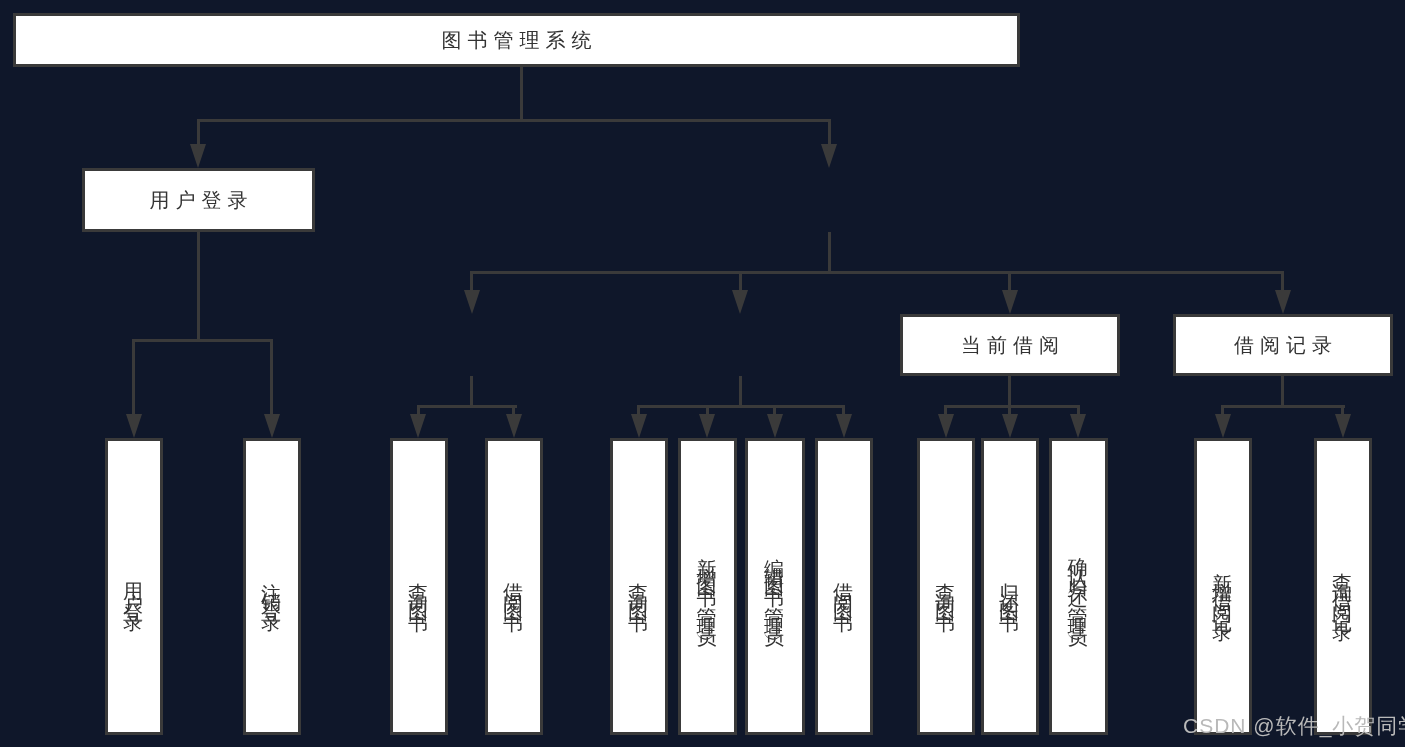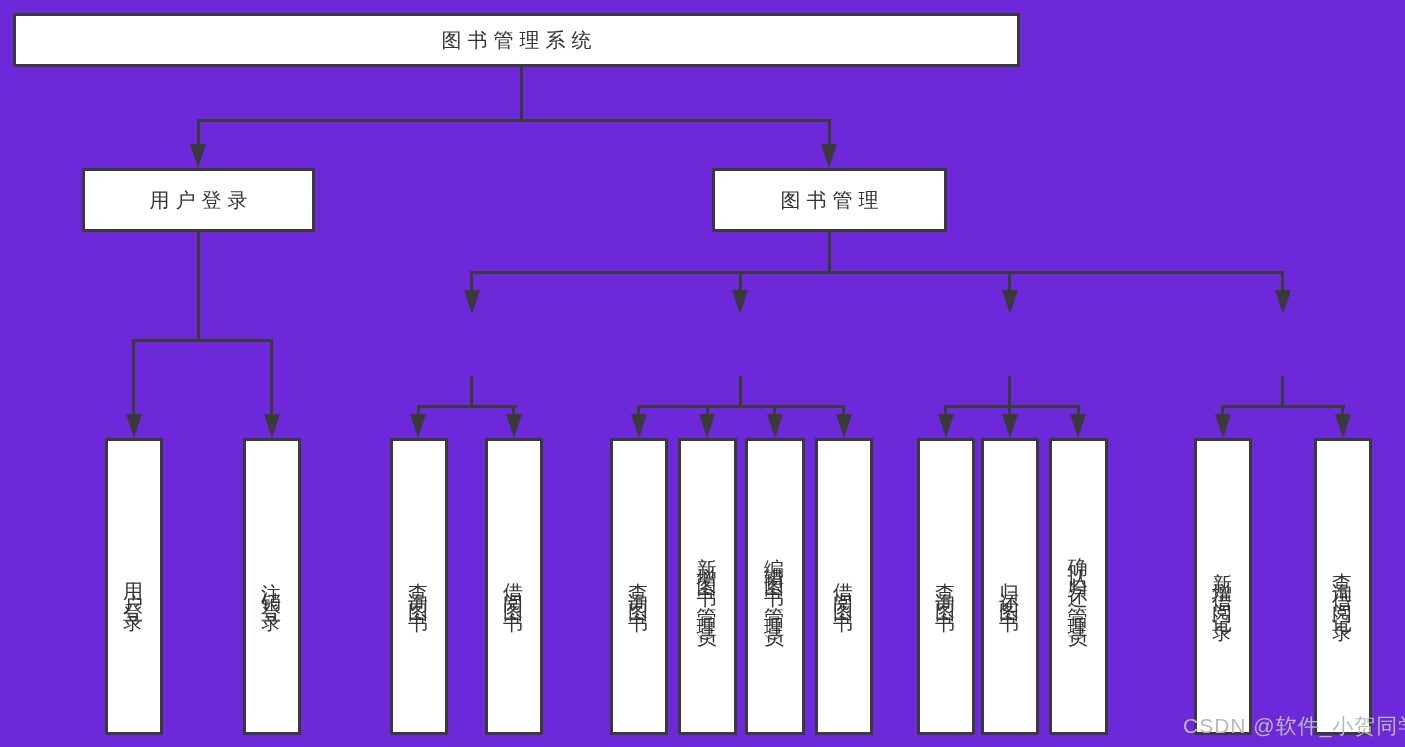--- a/index.html
+++ b/index.html
@@ -1,20 +1,20 @@
 <!DOCTYPE html>
 <html><head>
 <meta charset="utf-8">
 <style>
   html,body{margin:0;padding:0;background:#ffffff;}
   body{
     width:1405px;height:747px;position:relative;overflow:hidden;
     font-family:"Liberation Sans","DejaVu Sans",sans-serif;
   }
-  .canvas{position:absolute;left:0;top:0;width:1405px;height:747px;background:#6d28d9;}
+  .canvas{position:absolute;left:0;top:0;width:1405px;height:747px;background:#0f172a;}
 
   
   .box{
     position:absolute;box-sizing:border-box;
     border:3px solid #3a3a3a;background:#ffffff;
     display:flex;align-items:center;justify-content:center;
     font-size:20px;color:#333333;letter-spacing:6px;text-indent:6px;
     white-space:nowrap;
   }
   .vbox{
@@ -49,40 +49,41 @@
   <div class="box" style="left:13px;top:13px;width:1007px;height:54px;">图书管理系统</div>
 
   <div class="vline" style="left:520px;top:67px;height:52px;"></div>
   <div class="hline" style="left:197px;top:119px;width:634px;"></div>
   <div class="vline" style="left:197px;top:119px;height:27px;"></div>
   <div class="arrow" style="left:190px;top:144px;"></div>
   <div class="vline" style="left:828px;top:119px;height:27px;"></div>
   <div class="arrow" style="left:821px;top:144px;"></div>
 
   <div class="box" style="left:82px;top:168px;width:233px;height:64px;">用户登录</div>
-  <div class="box" style="left:712px;top:168px;width:235px;height:64px;">图书管理</div>
 
   <div class="vline" style="left:197px;top:232px;height:107px;"></div>
   <div class="hline" style="left:132px;top:339px;width:141px;"></div>
   <div class="vline" style="left:132px;top:339px;height:77px;"></div>
   <div class="arrow" style="left:126px;top:414px;"></div>
   <div class="vline" style="left:270px;top:339px;height:77px;"></div>
   <div class="arrow" style="left:264px;top:414px;"></div>
 
   <div class="vline" style="left:828px;top:232px;height:39px;"></div>
   <div class="hline" style="left:470px;top:271px;width:814px;"></div>
   <div class="vline" style="left:470px;top:271px;height:22px;"></div>
   <div class="arrow" style="left:464px;top:290px;"></div>
   <div class="vline" style="left:739px;top:271px;height:22px;"></div>
   <div class="arrow" style="left:732px;top:290px;"></div>
   <div class="vline" style="left:1008px;top:271px;height:22px;"></div>
   <div class="arrow" style="left:1002px;top:290px;"></div>
   <div class="vline" style="left:1281px;top:271px;height:22px;"></div>
   <div class="arrow" style="left:1275px;top:290px;"></div>
 
+  <div class="box" style="left:900px;top:314px;width:220px;height:62px;">当前借阅</div>
+  <div class="box" style="left:1173px;top:314px;width:220px;height:62px;">借阅记录</div>
 
   <div class="vline" style="left:470px;top:376px;height:29px;"></div>
   <div class="hline" style="left:417px;top:405px;width:100px;"></div>
   <div class="vline" style="left:417px;top:405px;height:12px;"></div>
   <div class="arrow" style="left:410px;top:414px;"></div>
   <div class="vline" style="left:512px;top:405px;height:12px;"></div>
   <div class="arrow" style="left:506px;top:414px;"></div>
 
   <div class="vline" style="left:739px;top:376px;height:29px;"></div>
   <div class="hline" style="left:637px;top:405px;width:208px;"></div>

